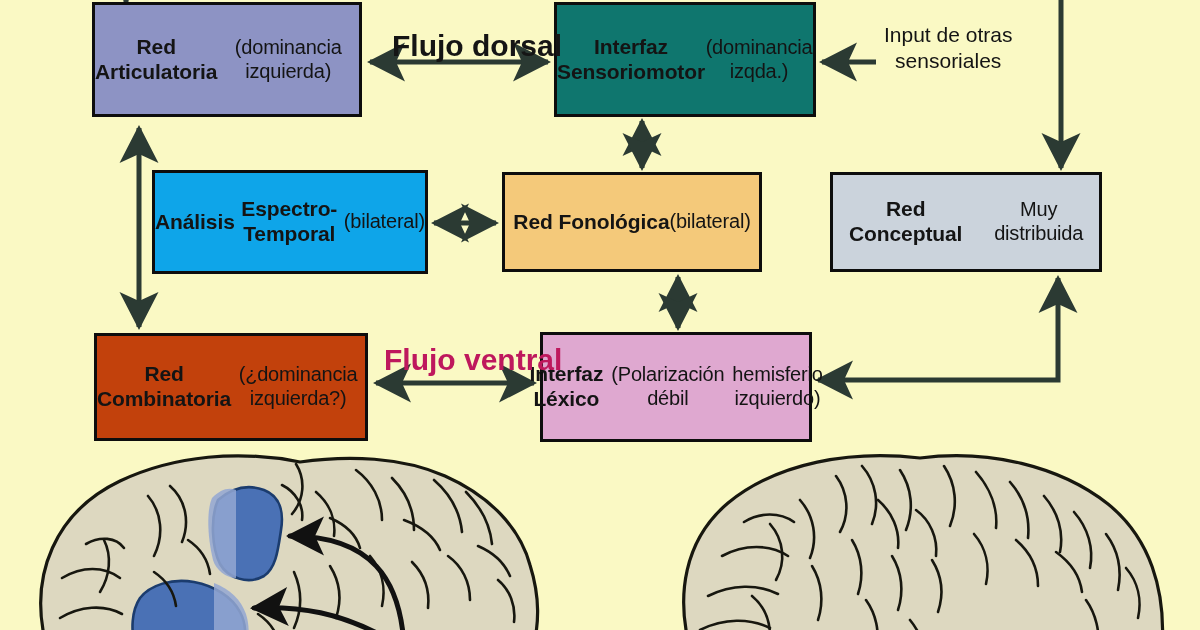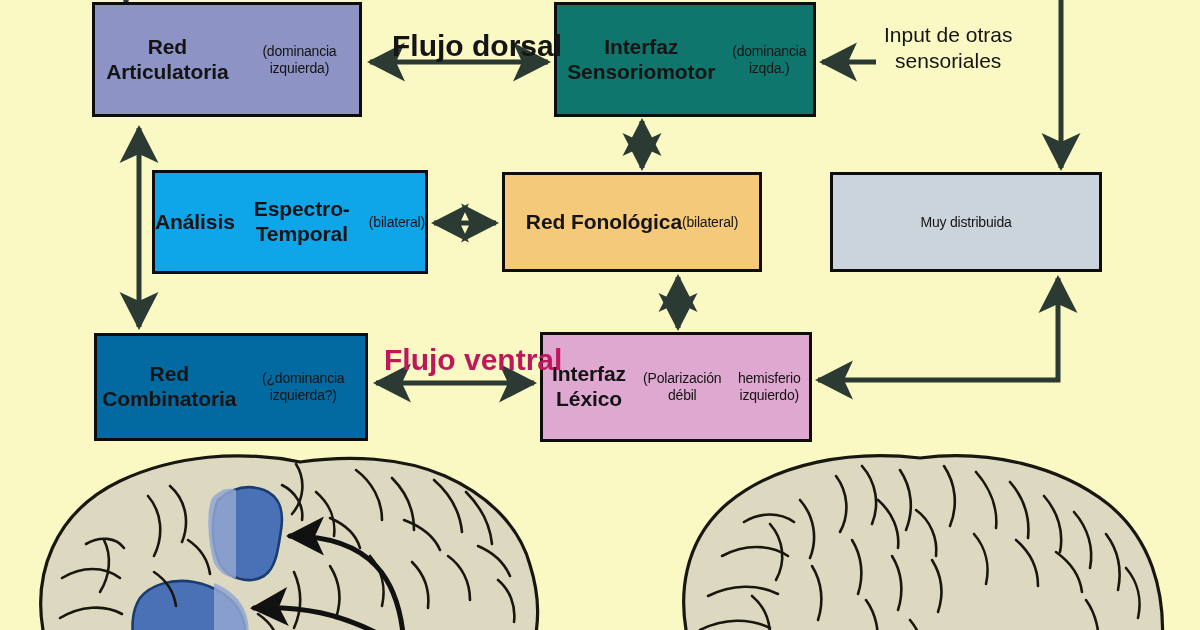--- a/index.html
+++ b/index.html
@@ -18,21 +18,21 @@
     border: 3px solid #0d0d0d;
     display: flex;
     align-items: center;
     justify-content: center;
     text-align: center;
     color: #141414;
     line-height: 1.18;
     z-index: 6;
   }
   .node .t1 { font-weight: bold; font-size: 21px; letter-spacing: -0.1px; }
-  .node .t2 { font-weight: normal; font-size: 14px; letter-spacing: -0.2px; }
+  .node .t2 { font-weight: normal; font-size: 20px; letter-spacing: -0.2px; }
 
   #n-articulatoria   { left: 92px;  top: 2px;   width: 270px; height: 115px; background: #8D93C4; }
   #n-sensoriomotor   { left: 554px; top: 2px;   width: 262px; height: 115px; background: #8D93C4; }
   #n-espectro        { left: 152px; top: 170px; width: 276px; height: 104px; background: #9DD3B6; }
   #n-fonologica      { left: 502px; top: 172px; width: 260px; height: 100px; background: #F4C97A; }
   #n-conceptual      { left: 830px; top: 172px; width: 272px; height: 100px; background: #CBD3DC; }
   #n-combinatoria    { left: 94px;  top: 333px; width: 274px; height: 108px; background: #DFA8D0; }
   #n-lexico          { left: 540px; top: 332px; width: 272px; height: 110px; background: #DFA8D0; }
 
   
@@ -115,24 +115,25 @@
     <div class="t1">Espectro-Temporal</div>
     <div class="t2">(bilateral)</div>
   </div>
 
   <div class="node" id="n-fonologica" style="background: rgb(244, 201, 122);">
     <div class="t1">Red Fonológica</div>
     <div class="t2">(bilateral)</div>
   </div>
 
   <div class="node" id="n-conceptual" style="background: rgb(203, 211, 220);">
+    <div class="t1">Red Conceptual</div>
     <div class="t2">Muy distribuida</div>
   </div>
 
-  <div class="node" id="n-combinatoria" style="background: #0369a1;">
+  <div class="node" id="n-combinatoria" style="background: #c2410c;">
     <div class="t1">Red Combinatoria</div>
     <div class="t2">(¿dominancia izquierda?)</div>
   </div>
 
   <div class="node" id="n-lexico" style="background: rgb(223, 168, 208); gap: 8px;">
     <div class="t1">Interfaz Léxico</div>
     <div class="t2">(Polarización débil</div>
     <div class="t2">hemisferio izquierdo)</div>
   </div>
 

